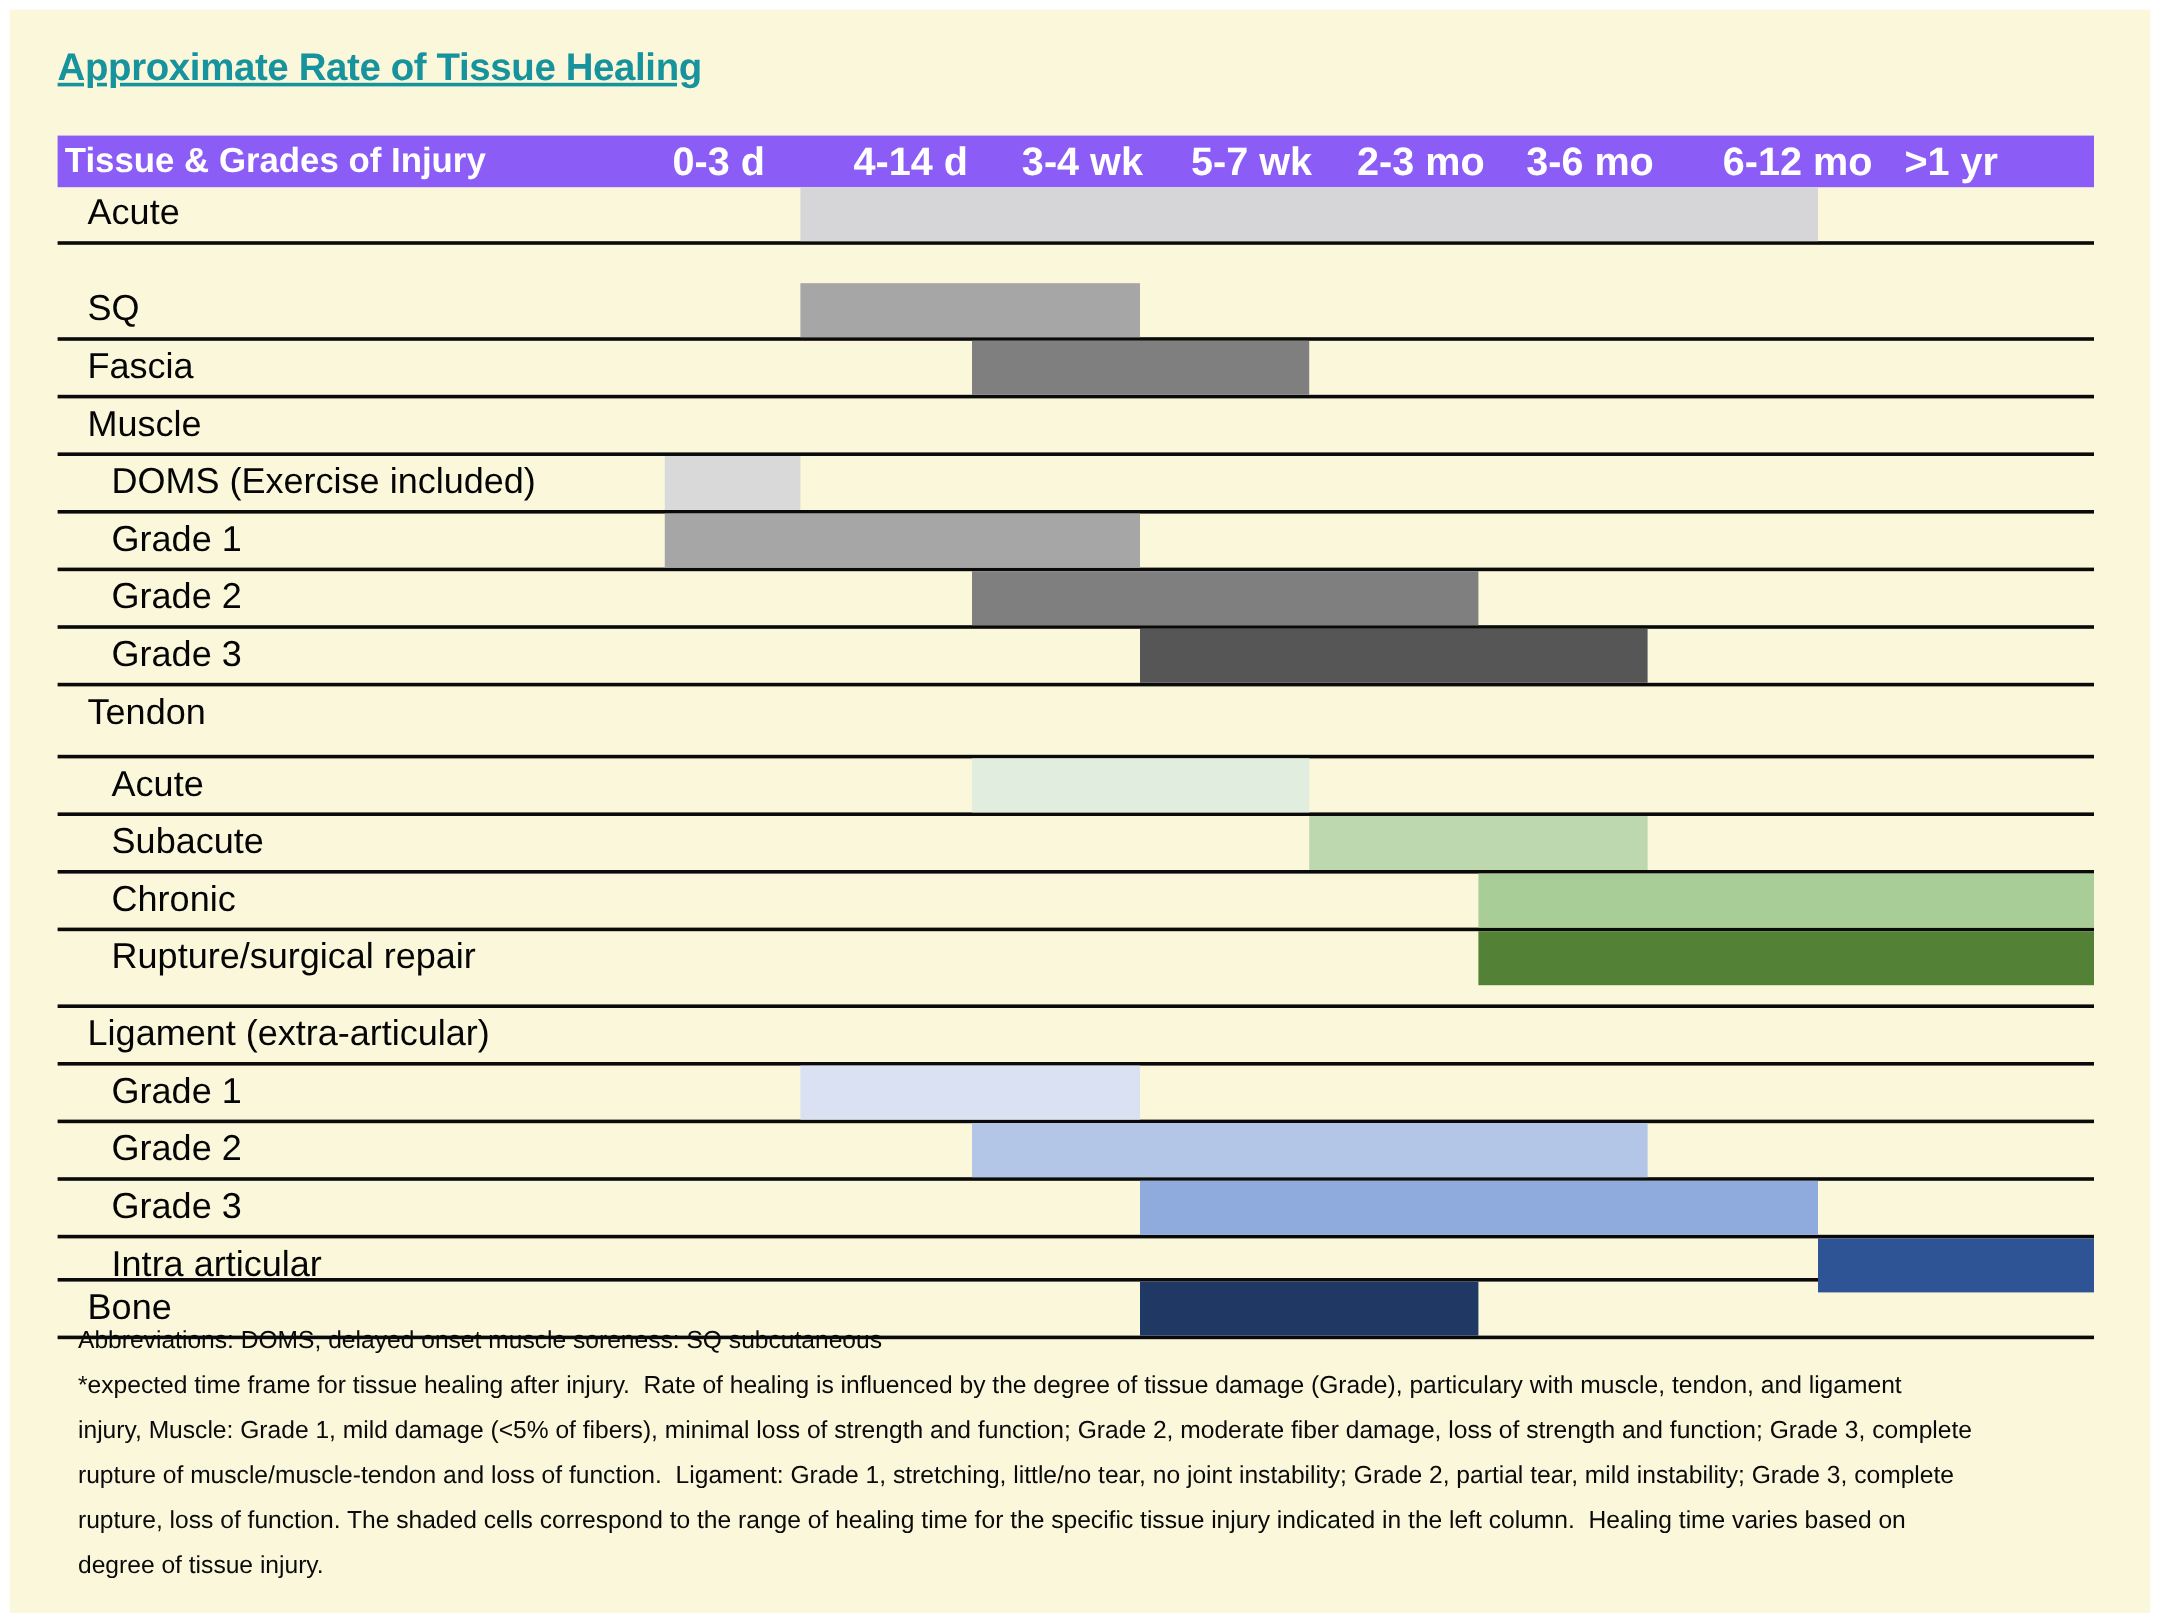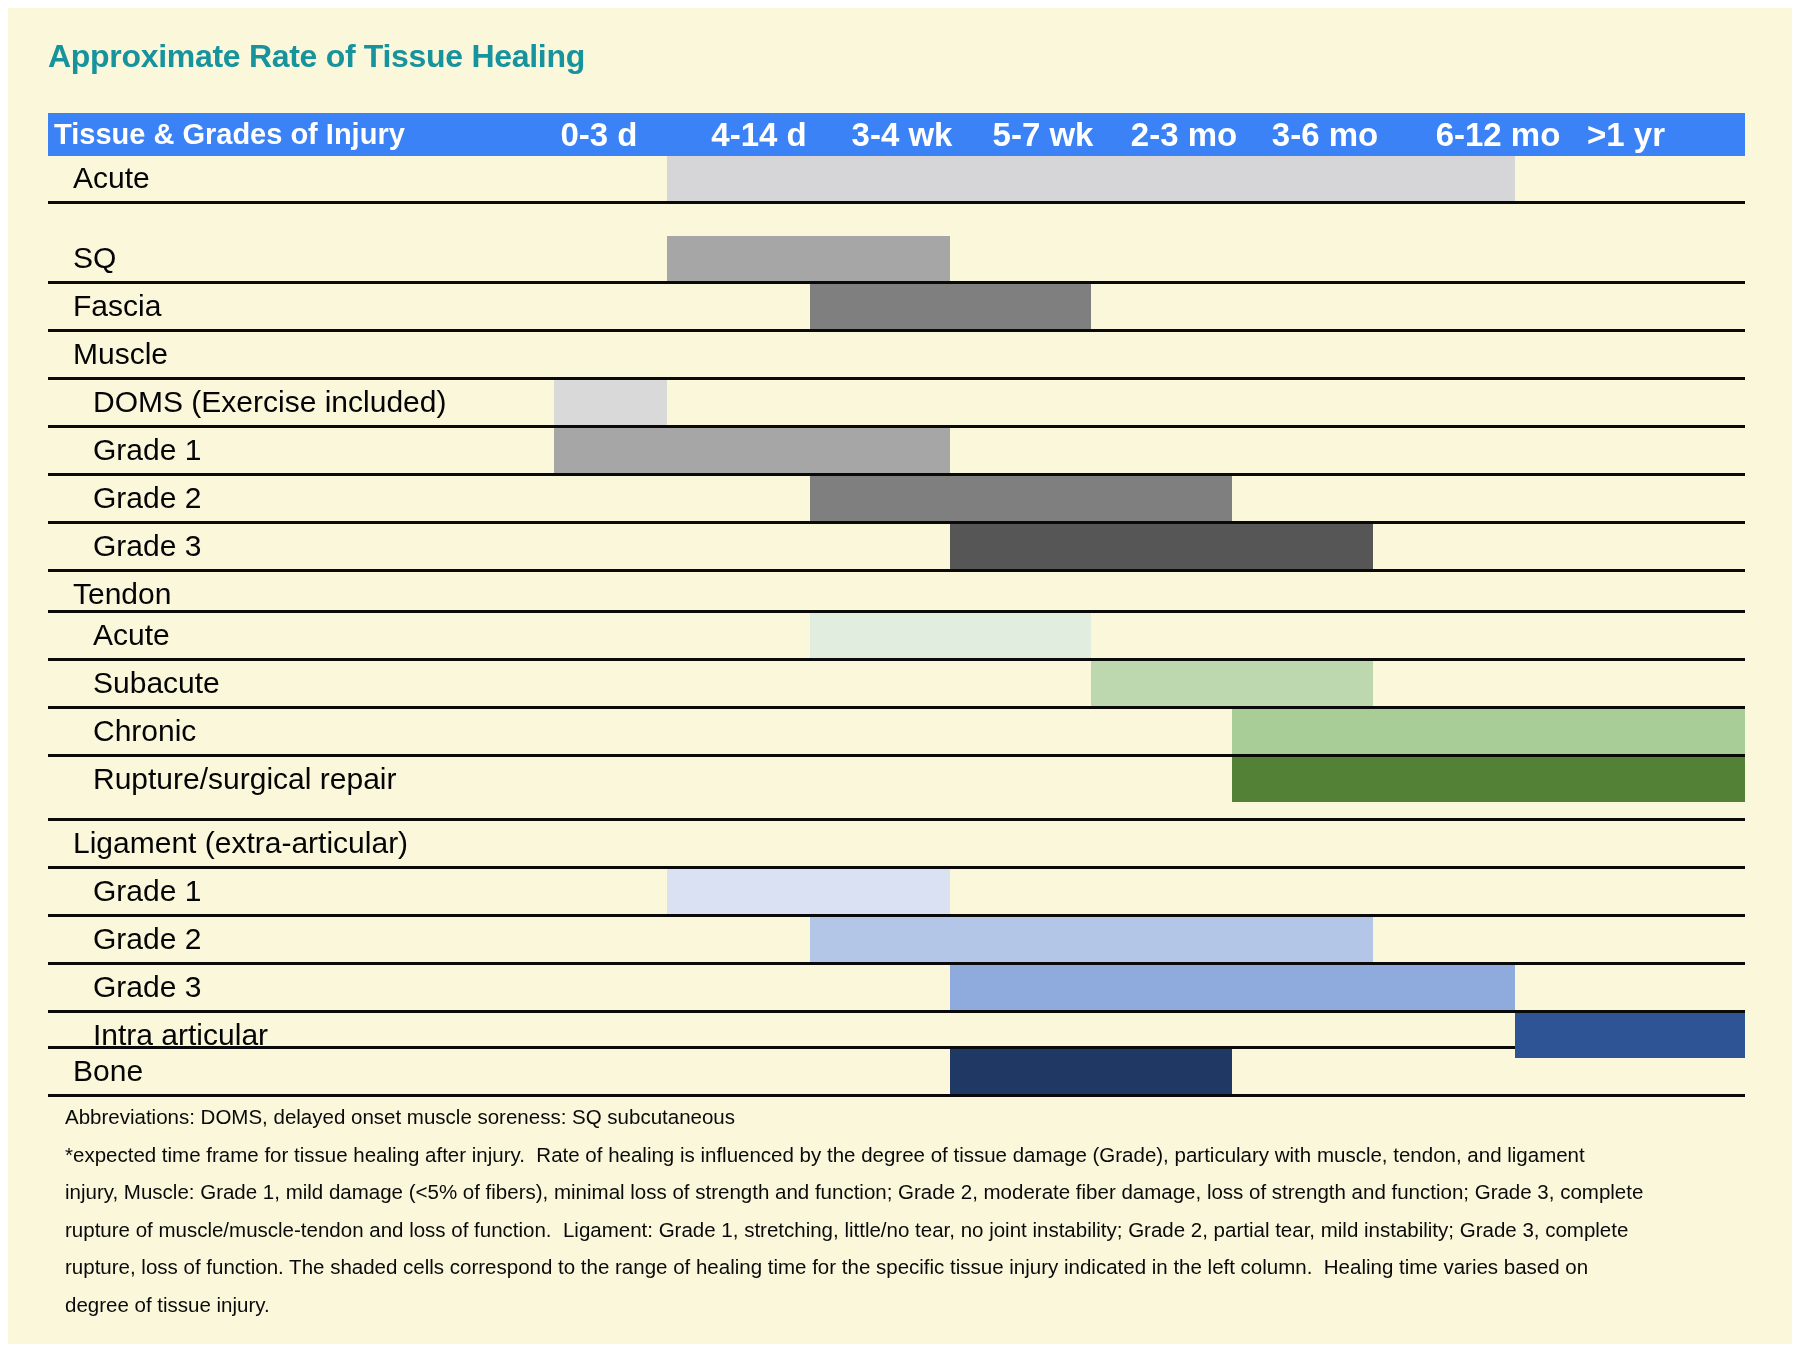--- a/index.html
+++ b/index.html
@@ -17,24 +17,24 @@
   .indent-1 { left:25px; }
   .indent-2 { left:45px; }
   .bar { position:absolute; top:0; height:45px; z-index:1; }
   .footnotes { position:absolute; left:57px; top:1090px; width:1720px; }
   .footnote-line { font-size:20.5px; color:#0a0a0a; line-height:37.5px; white-space:pre; }
 </style>
 </head>
 <body style="background: rgb(255, 255, 255);">
 
 <div class="panel" style="background: rgb(250, 247, 219);">
-  <div class="chart-title" style="color: rgb(23, 147, 157);">Approximate Rate of Tissue Healing</div>
+  <div class="chart-title" style="color: rgb(23, 147, 157); text-decoration: underline;">Approximate Rate of Tissue Healing</div>
 
   <div class="table">
-    <div class="header-row" style="background: #3b82f6; color: rgb(255, 255, 255);">
+    <div class="header-row" style="background: #8b5cf6; color: rgb(255, 255, 255);">
       <span class="header-tissue-label">Tissue &amp; Grades of Injury</span>
       <span id="col-labels"><span class="col-label" style="left: 551px;">0-3 d</span><span class="col-label" style="left: 711px;">4-14 d</span><span class="col-label" style="left: 854px;">3-4 wk</span><span class="col-label" style="left: 995px;">5-7 wk</span><span class="col-label" style="left: 1136px;">2-3 mo</span><span class="col-label" style="left: 1277px;">3-6 mo</span><span class="col-label" style="left: 1450px;">6-12 mo</span><span class="col-label" style="left: 1578px;">&gt;1 yr</span></span>
     </div>
     <div class="rows" id="rows">
         <div class="row" style="height: 48px; border-bottom-color: rgb(10, 10, 10);">
           <span class="row-label indent-1">Acute</span>
           <div class="bar" style="left: 619px; width: 848px; background: rgb(214, 214, 217);"></div>
         </div>
         <div class="row" style="height: 48px; border-bottom-color: rgb(10, 10, 10); margin-top: 32px;">
           <span class="row-label indent-1">SQ</span>
@@ -56,21 +56,21 @@
           <div class="bar" style="left: 506px; width: 396px; background: rgb(166, 166, 166);"></div>
         </div>
         <div class="row" style="height: 48px; border-bottom-color: rgb(10, 10, 10);">
           <span class="row-label indent-2">Grade 2</span>
           <div class="bar" style="left: 762px; width: 422px; background: rgb(127, 127, 127);"></div>
         </div>
         <div class="row" style="height: 48px; border-bottom-color: rgb(10, 10, 10);">
           <span class="row-label indent-2">Grade 3</span>
           <div class="bar" style="left: 902px; width: 423px; background: rgb(86, 86, 86);"></div>
         </div>
-        <div class="row" style="height: 41px; border-bottom-color: rgb(10, 10, 10);">
+        <div class="row" style="height: 60px; border-bottom-color: rgb(10, 10, 10);">
           <span class="row-label indent-1">Tendon</span>
         </div>
         <div class="row" style="height: 48px; border-bottom-color: rgb(10, 10, 10);">
           <span class="row-label indent-2">Acute</span>
           <div class="bar" style="left: 762px; width: 281px; background: rgb(225, 237, 222);"></div>
         </div>
         <div class="row" style="height: 48px; border-bottom-color: rgb(10, 10, 10);">
           <span class="row-label indent-2">Subacute</span>
           <div class="bar" style="left: 1043px; width: 282px; background: rgb(189, 216, 174);"></div>
         </div>

